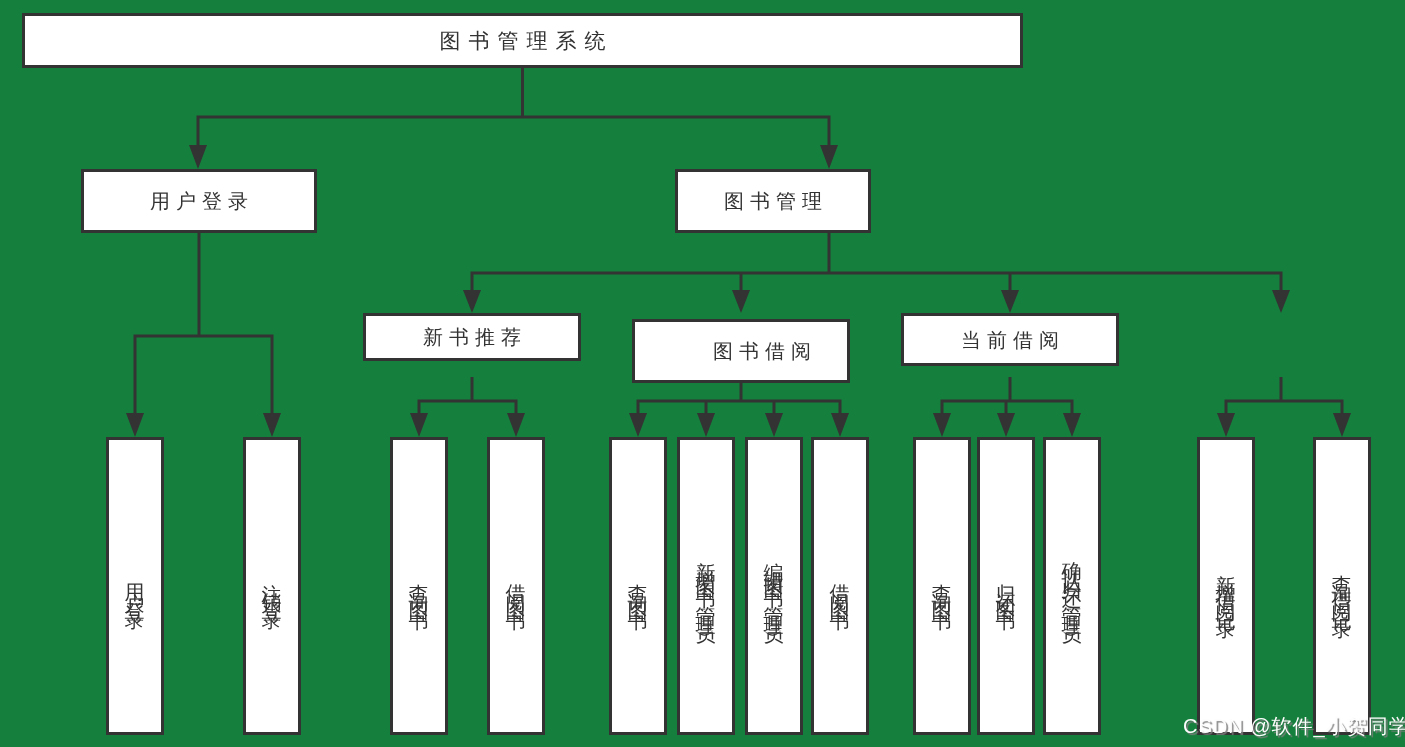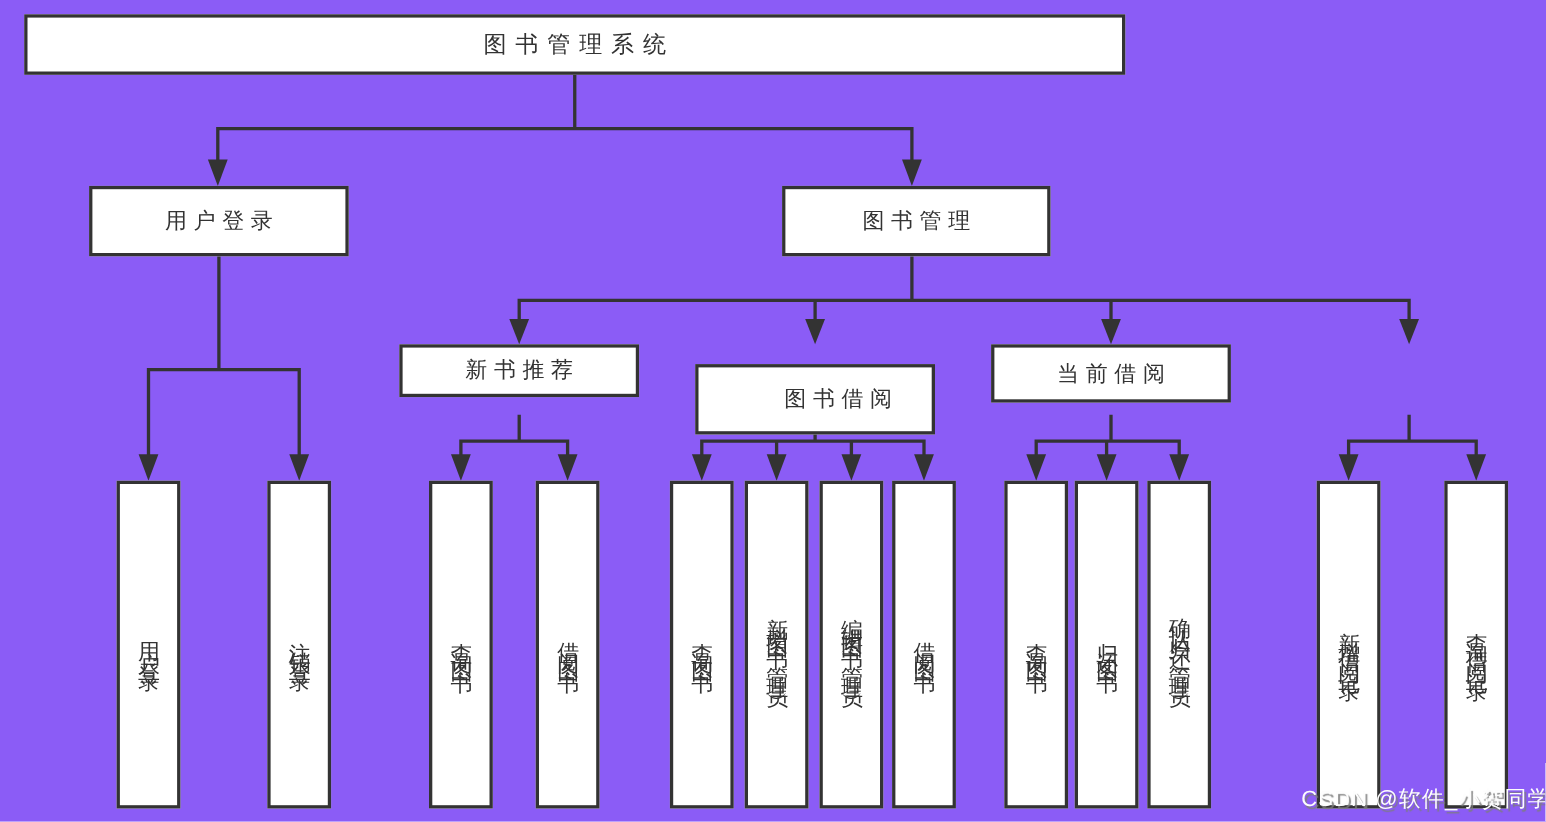--- a/index.html
+++ b/index.html
@@ -1,20 +1,20 @@
 <!DOCTYPE html>
 <html><head>
 <meta charset="utf-8">
 <style>
   html, body { margin: 0; padding: 0; background: #ffffff; }
   .canvas {
     position: relative;
     width: 1405px;
     height: 747px;
-    background: #8b5cf6;
+    background: #15803d;
     font-family: "Liberation Sans", sans-serif;
     overflow: hidden;
   }
   .connectors {
     position: absolute;
     left: 0; top: 0;
     width: 1405px; height: 747px;
     pointer-events: none;
   }
   .box {
@@ -99,28 +99,28 @@
     </g>
   </svg>
 
   <div class="box root" style="left:22px; top:13px; width:1001px; height:55px;">
     <span class="hlabel">图书管理系统</span>
   </div>
 
   <div class="box" style="left:81px; top:169px; width:236px; height:64px;">
     <span class="hlabel">用户登录</span>
   </div>
-  <div class="box" style="left:711px; top:169px; width:244px; height:64px;align-items:center;">
+  <div class="box" style="left:675px; top:169px; width:196px; height:64px;align-items:center;">
     <span class="hlabel">图书管理</span>
   </div>
 
   <div class="box" style="left:363px; top:313px; width:218px; height:48px;">
     <span class="hlabel">新书推荐</span>
   </div>
-  <div class="box" style="left:632px; top:331px; width:218px; height:64px;padding-left:42px;">
+  <div class="box" style="left:632px; top:319px; width:218px; height:64px;padding-left:42px;">
     <span class="hlabel">图书借阅</span>
   </div>
   <div class="box" style="left:901px; top:313px; width:218px; height:53px;">
     <span class="hlabel">当前借阅</span>
   </div>
 
   <div class="box" style="left:106px; top:437px; width:58px; height:298px;">
     <span class="vlabel">用户登录</span>
   </div>
   <div class="box" style="left:243px; top:437px; width:58px; height:298px;">

